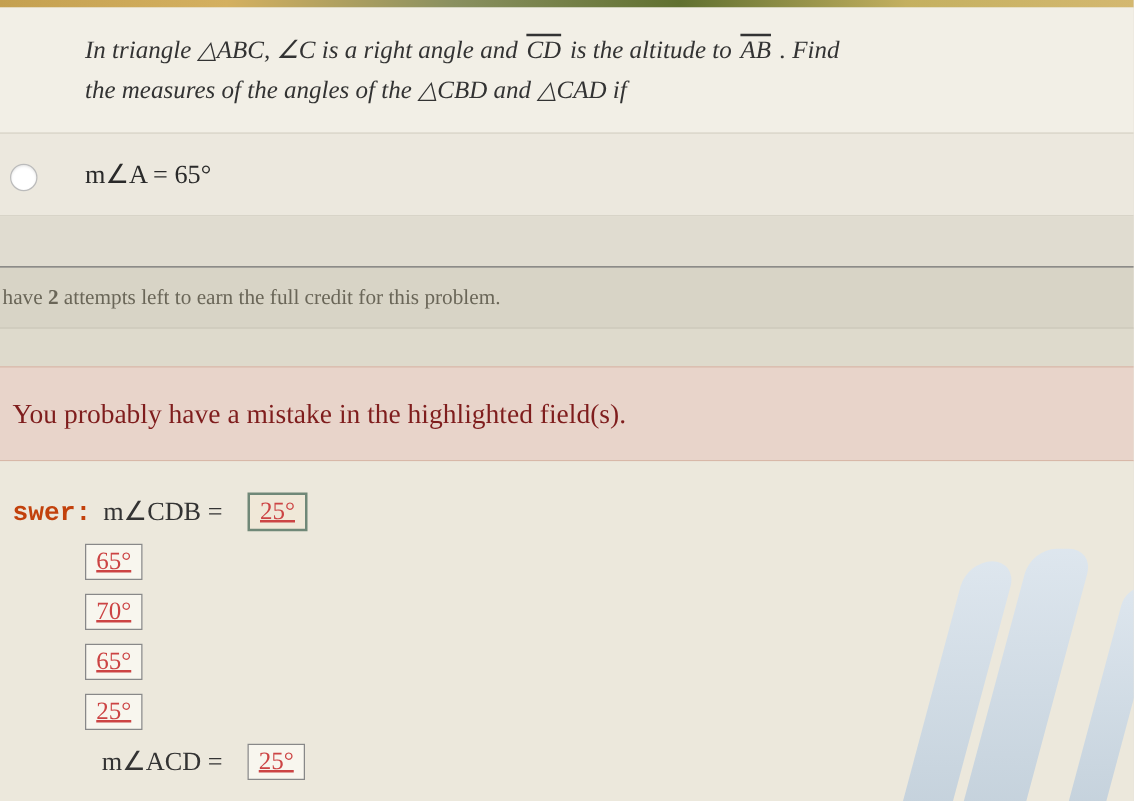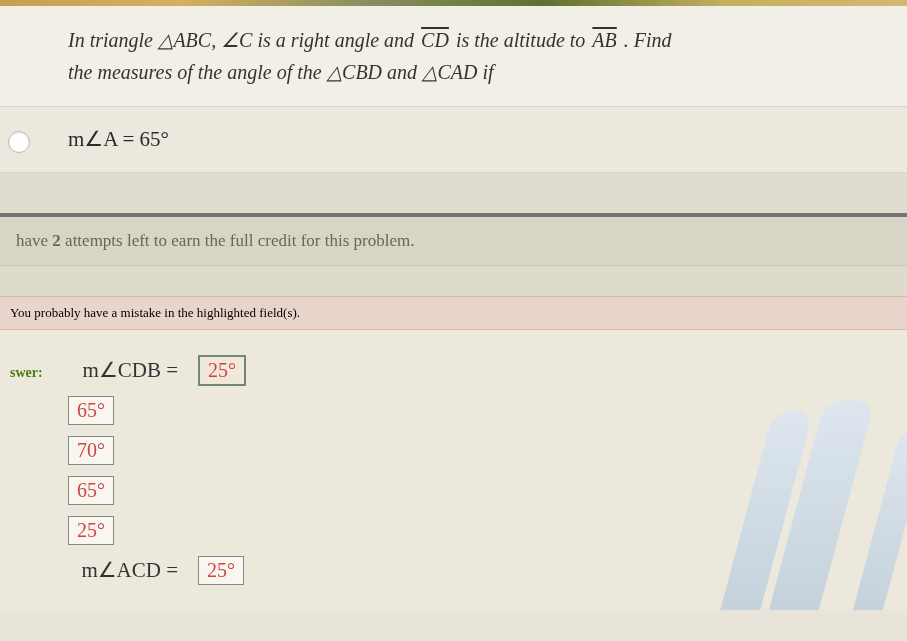--- a/index.html
+++ b/index.html
@@ -41,51 +41,52 @@
       width: 22px;
       height: 22px;
       border-radius: 50%;
       background: #fff;
       border: 1px solid #bbb;
       box-shadow: inset 0 1px 2px rgba(0,0,0,0.1);
     }
     .gap { height: 40px; background: #e0dcd0; }
     .attempts-banner {
       background: #d8d4c6;
-      padding: 14px 16px;
+      padding: 14px 2px;
       font-size: 17px;
       color: #6a6658;
-      border-top: 4px solid #737373;
+      border-top: 1px solid #737373;
       border-bottom: 1px solid #c8c4b6;
     }
     .attempts-banner .num { font-weight: bold; }
     .gap2 { height: 30px; background: #dedacc; }
     .error-banner {
       background: #e8d4ca;
-      padding: 8px 10px;
-      font-size: 13px;
-      color: #000000;
+      padding: 24px 10px;
+      font-size: 22px;
+      color: #7f1d1d;
       border-top: 1px solid #d8b8a8;
       border-bottom: 1px solid #d8b8a8;
     }
     .answer-section {
       background: #ece8dc;
       padding: 22px 10px 22px 10px;
       position: relative;
     }
     .answer-row {
       display: flex;
       align-items: baseline;
     }
     .answer-label {
-      color: #4d7c0f;
+      color: #c2410c;
       font-weight: bold;
-      font-size: 14px;
+      font-size: 21px;
       width: 58px;
       text-align: left;
+      font-family: Liberation Mono, monospace;
     }
     .answer-lines {
       display: flex;
       flex-direction: column;
       gap: 4px;
     }
     .ans-line {
       display: flex;
       align-items: center;
       font-size: 21px;
@@ -99,20 +100,21 @@
     }
     .ans-box {
       border: 1px solid #888;
       background: #f8f6ee;
       padding: 2px 8px;
       color: #c44;
       font-size: 20px;
       min-width: 46px;
       text-align: left;
       display: inline-block;
+      text-decoration: underline;
     }
     .ans-box.highlight {
       background: #f0e8d8;
       border: 2px solid #708878;
     }
     .glare {
       position: absolute;
       right: 0;
       bottom: 0;
       width: 220px;
@@ -128,21 +130,21 @@
   </style>
 </head>
 <body>
 
 <div class="top-edge"></div>
 
 <div class="problem-section">
   <div class="problem-text">
     <span>In triangle </span><span>△ABC, </span><span>∠C</span><span> is a right angle and </span><span class="overline">CD</span><span>  is the altitude to </span><span class="overline">AB</span><span> . Find</span>
     <br>
-    <span>the measures of the angle of the </span><span>△CBD</span><span> and </span><span>△CAD</span><span> if</span>
+    <span>the measures of the angles of the </span><span>△CBD</span><span> and </span><span>△CAD</span><span> if</span>
   </div>
 </div>
 
 <div class="given-section">
   <div class="radio-badge"></div>
   <span>m∠A = 65°</span>
 </div>
 
 <div class="gap"></div>
 

